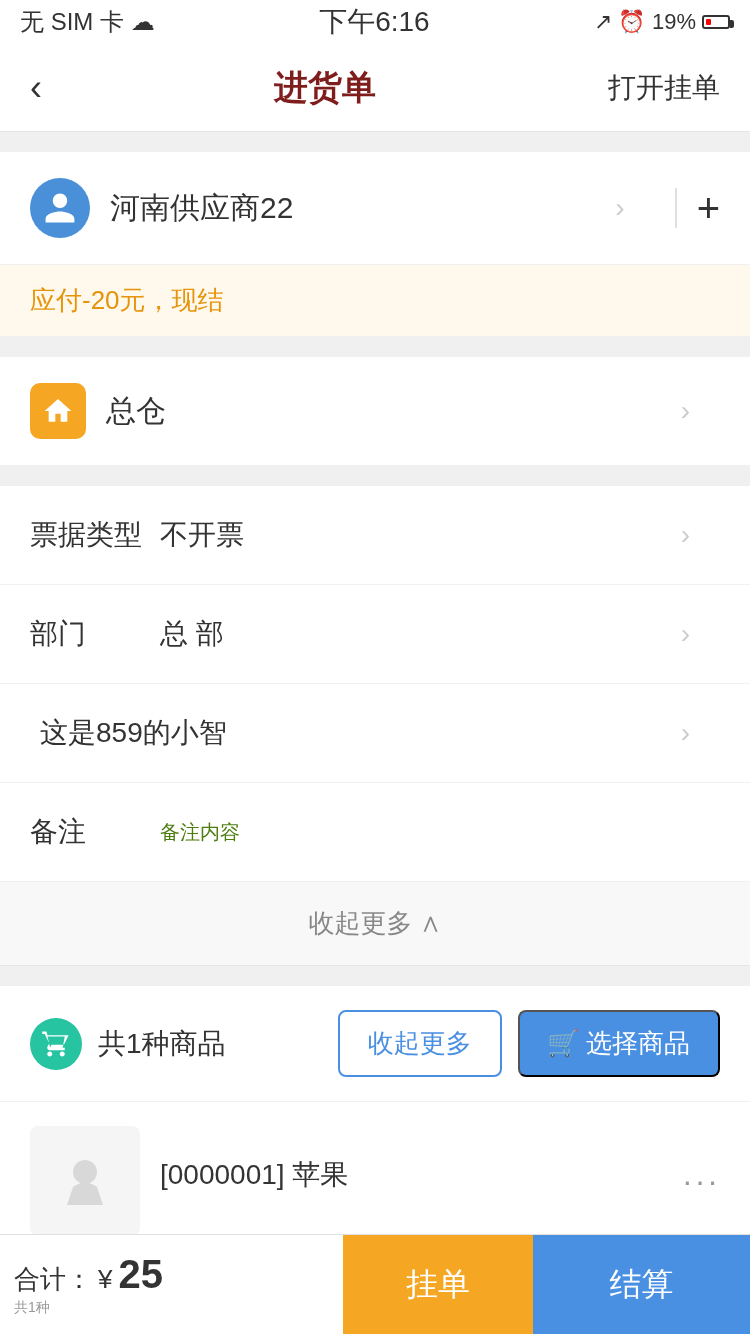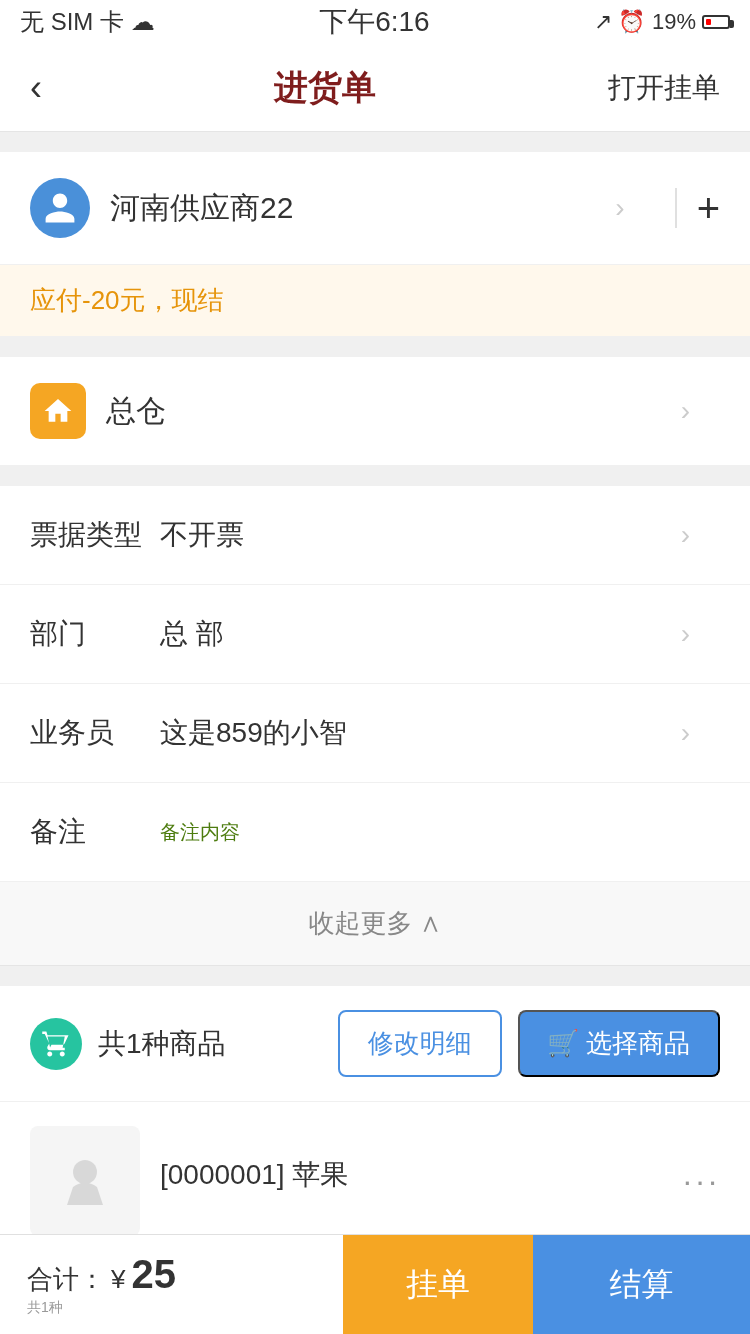--- a/index.html
+++ b/index.html
@@ -274,21 +274,21 @@
       display: flex;
       align-items: stretch;
       background: #fff;
       border-top: 1px solid #e0e0e0;
     }
     .bottom-total {
       flex: 1;
       display: flex;
       flex-direction: column;
       justify-content: center;
-      padding: 0 27px;
+      padding: 0 14px;
     }
     .total-amount {
       display: flex;
       align-items: baseline;
       gap: 6px;
     }
     .total-label { font-size: 26px; color: #333; }
     .total-currency { font-size: 26px; color: #333; }
     .total-value { font-size: 40px; color: #333; font-weight: 600; }
     .total-sub { font-size: 14px; color: #999; margin-top: 2px; }
@@ -378,42 +378,41 @@
   <div class="chevron-right">›</div>
 </div>
 
 <div class="form-row">
   <div class="form-label">部门</div>
   <div class="form-value">总 部</div>
   <div class="chevron-right">›</div>
 </div>
 
 <div class="form-row">
-  <div class="form-label">业务员</div>
   <div class="form-value">这是859的小智</div>
   <div class="chevron-right">›</div>
 </div>
 
 <div class="form-row">
   <div class="form-label">备注</div>
   <div class="form-placeholder">备注内容</div>
 </div>
 
 <div class="collapse-row">收起更多 ∧</div>
 
 <div class="section-gap"></div>
 
 <div class="products-header">
   <div class="products-icon">
     <svg viewBox="0 0 24 24" width="30" height="30" fill="#fff">
       <path d="M7 18c-1.1 0-2 .9-2 2s.9 2 2 2 2-.9 2-2-.9-2-2-2zm10 0c-1.1 0-2 .9-2 2s.9 2 2 2 2-.9 2-2-.9-2-2-2zM5.2 6H19l-1.7 9H7.3L5.2 6zM3 2H1v2h2l3.6 7.6-1.4 2.4C5.1 14.3 5 14.6 5 15c0 1.1.9 2 2 2h12v-2H7.4c-.1 0-.2-.1-.2-.2l.1-.2 1.1-2H17c.8 0 1.5-.4 1.9-1L22 5H5.2L4.3 2H1"></path>
     </svg>
   </div>
   <div class="products-count">共1种商品</div>
-  <button class="btn-outline">修改明细</button>
+  <button class="btn-outline">收起更多</button>
   <button class="btn-blue">
     <span>🛒</span>
     <span>选择商品</span>
   </button>
 </div>
 
 <div class="product-item">
   <div class="product-thumb">
     <svg viewBox="0 0 100 100">
       <circle cx="50" cy="35" r="20" fill="#999"></circle>

